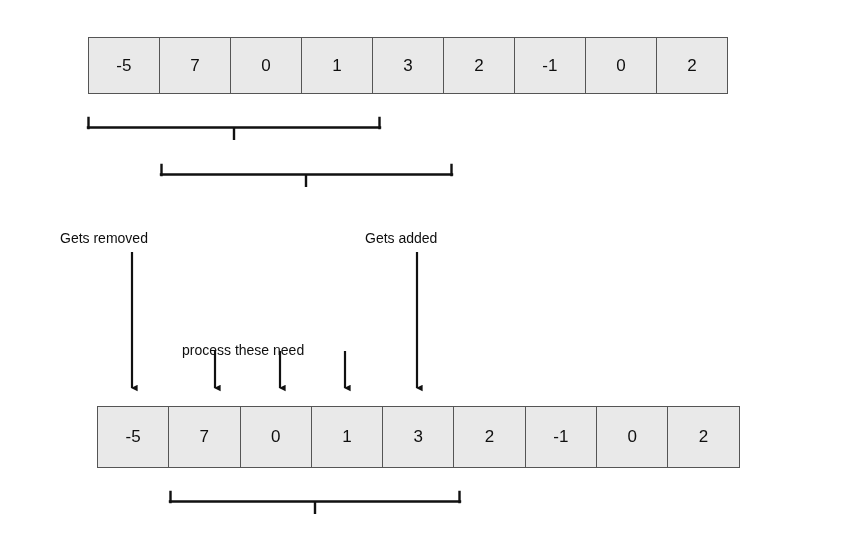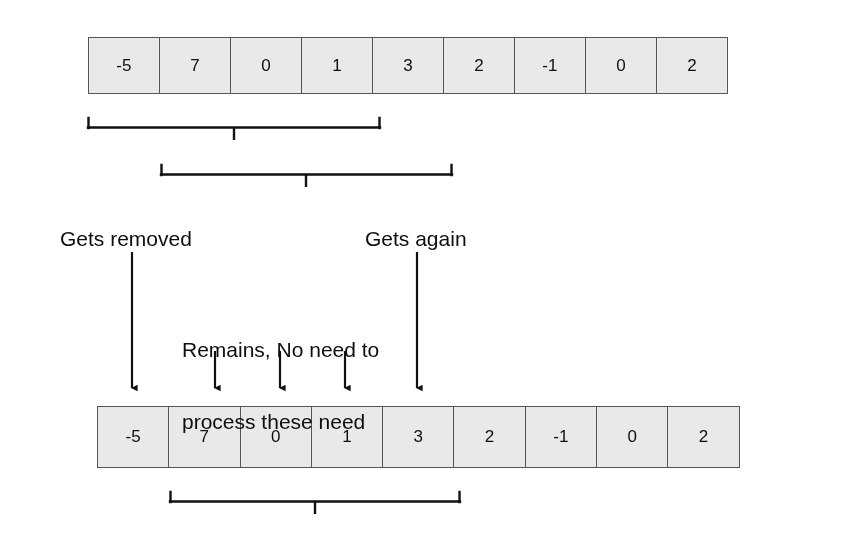--- a/index.html
+++ b/index.html
@@ -61,21 +61,21 @@
     left: 97px;
     top: 406px;
     height: 62px;
   }
   #array-bottom .array-cell { width: 72.3px; height: 62px; }
 
   
   .label {
     position: absolute;
     font-family: "Liberation Sans", sans-serif;
-    font-size: 21px;
+    font-size: 14px;
     color: #0e0e0e;
     white-space: pre;
     line-height: 23px;
   }
   #label-removed { left: 60px; top: 227px; }
   #label-added   { left: 365px; top: 227px; }
   #label-remains { left: 182px; top: 290px; line-height: 24px; }
 </style>
 </head>
 <body>
@@ -130,20 +130,19 @@
 
     <line x1="132" y1="252" x2="132" y2="388" stroke="#111111" stroke-width="2.2" marker-end="url(#arrowhead)"></line>
     <line x1="215" y1="351" x2="215" y2="388" stroke="#111111" stroke-width="2.2" marker-end="url(#arrowhead)"></line>
     <line x1="280" y1="351" x2="280" y2="388" stroke="#111111" stroke-width="2.2" marker-end="url(#arrowhead)"></line>
     <line x1="345" y1="351" x2="345" y2="388" stroke="#111111" stroke-width="2.2" marker-end="url(#arrowhead)"></line>
     <line x1="417" y1="252" x2="417" y2="388" stroke="#111111" stroke-width="2.2" marker-end="url(#arrowhead)"></line>
   </svg>
 
   <div class="label" id="label-removed">Gets removed</div>
 
-  <div class="label" id="label-added">Gets again</div>
+  <div class="label" id="label-added">Gets added</div>
 
   <div class="label" id="label-remains">
-    <div>Remains, No need to</div>
     <div>process these need</div>
   </div>
 
 </div>
 
 </body></html>

